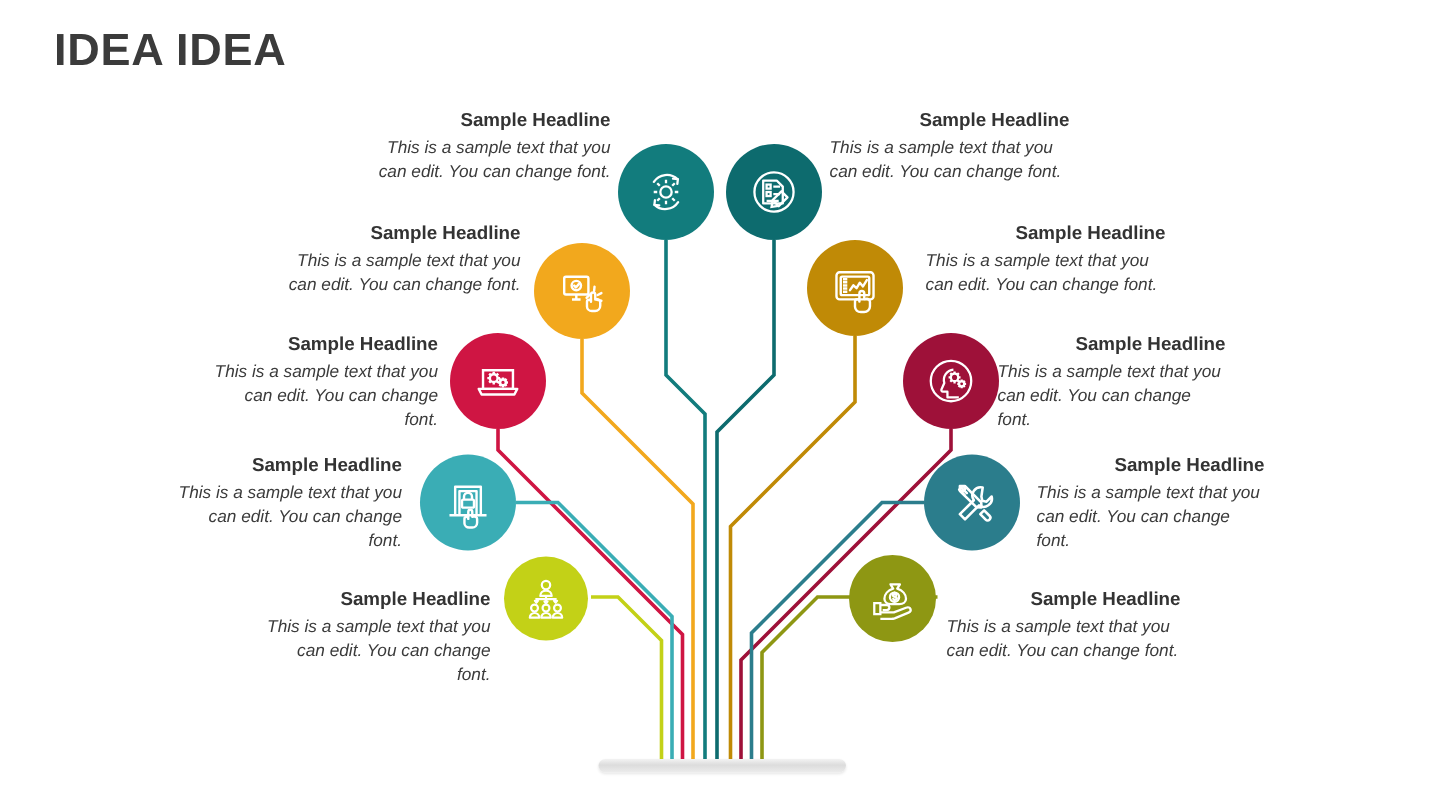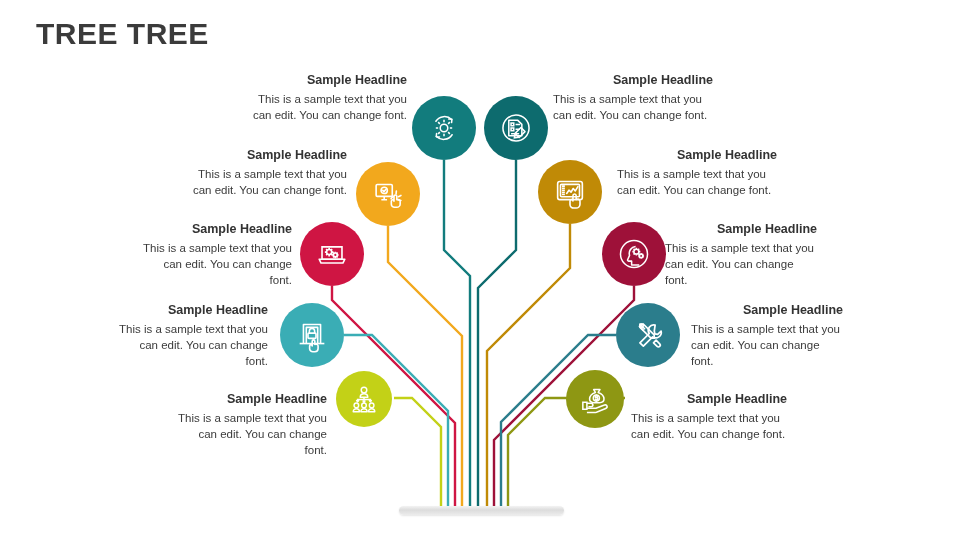--- a/index.html
+++ b/index.html
@@ -38,32 +38,32 @@
         display:flex;align-items:center;justify-content:center;}
   .node svg{display:block;}
 
   
   .txt{position:absolute;color:#3b3b3b;}
   .txt .hd{
     font-size:12.5px;font-weight:bold;color:#333333;
     line-height:1.25;margin-bottom:2px;white-space:nowrap;text-align:right;
   }
   .txt .bd{
-    font-size:11.5px;color:#3b3b3b;
+    font-size:11.5px;font-style:italic;color:#3b3b3b;
     line-height:1.42;
   }
   .ta-r{text-align:right;}
   .ta-l{text-align:left;}
 </style>
 </head>
 <body>
 
 <div id="stage">
 
-  <div id="title">TREE TREE</div>
+  <div id="title">IDEA IDEA</div>
 
   <svg id="branches" viewBox="0 0 960 540">
     <g fill="none" stroke-width="2.4" stroke-linecap="butt" stroke-linejoin="miter">
 
       <path d="M444,160 L444,250 L470,276 L470,508" stroke="#127c7d"></path>
 
       <path d="M516,160 L516,250 L478,288 L478,508" stroke="#0d6b6e"></path>
 
       <path d="M388,226 L388,262 L462,336 L462,508" stroke="#f2a81d"></path>
 

